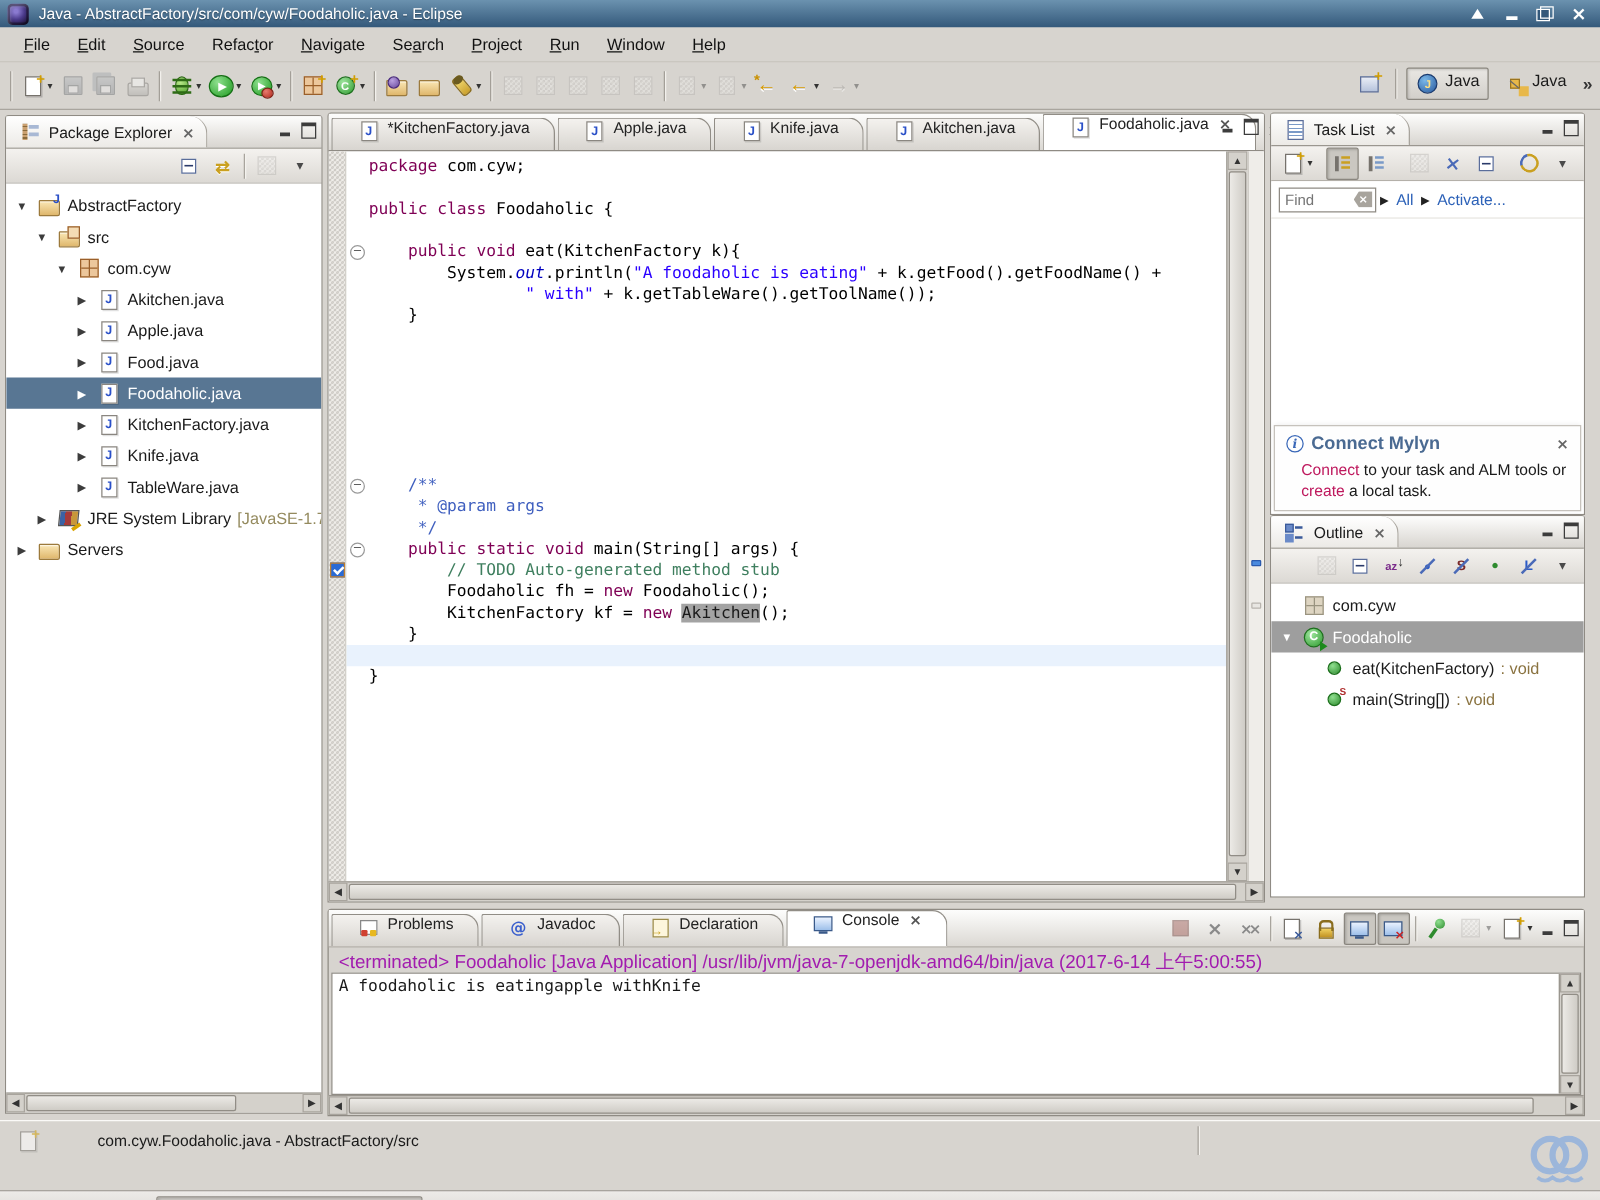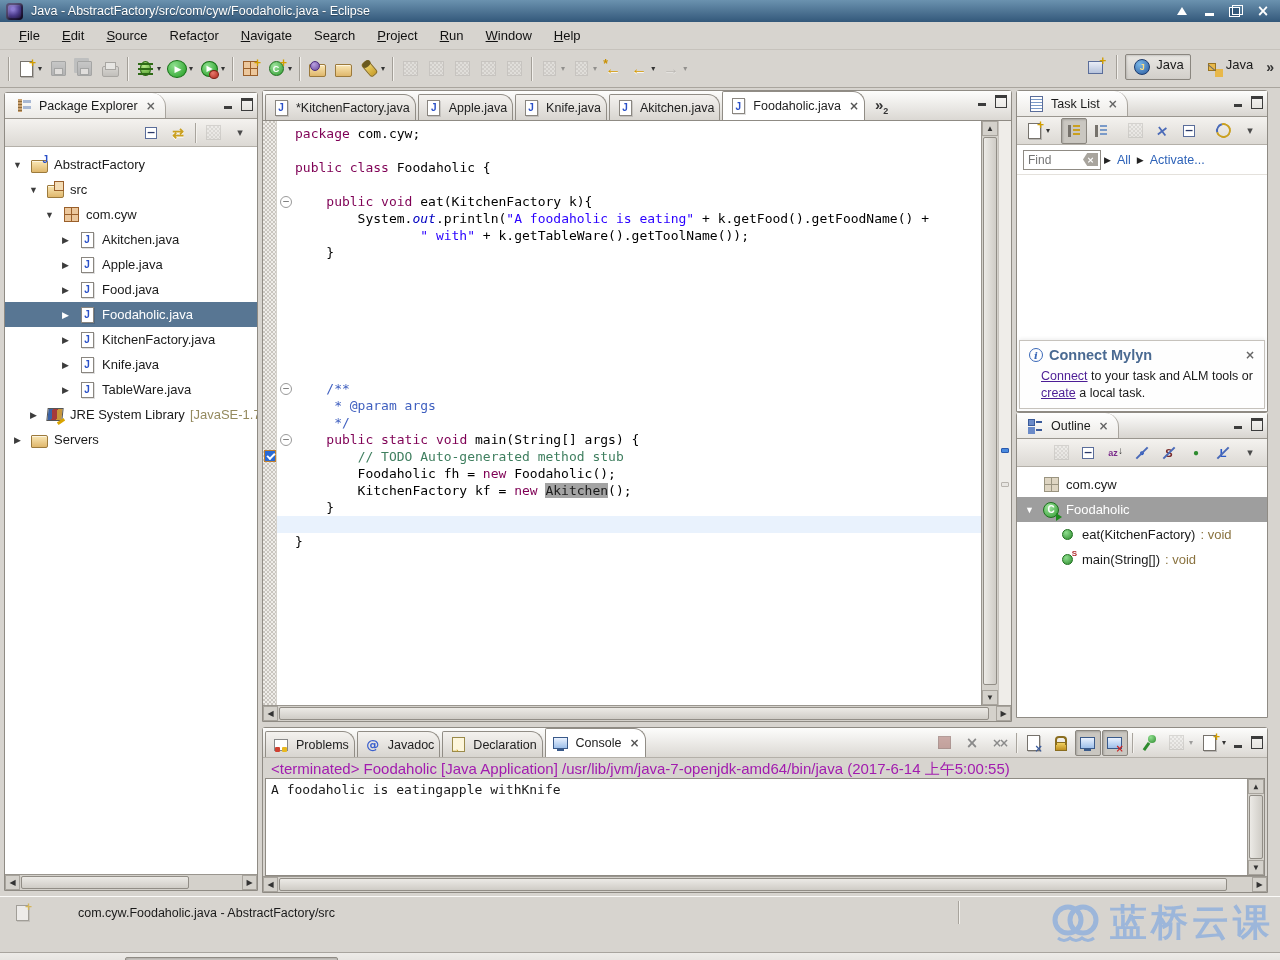--- a/index.html
+++ b/index.html
@@ -157,21 +157,21 @@
   .sarr{position:absolute;top:0;bottom:0;width:15px;display:flex;align-items:center;justify-content:center;font-size:8px;color:#333;background:#d4d1cb;border:1px solid #a8a49d}
   .sarr.left{left:0}.sarr.right{right:0}
   .vsb{width:17px;background:#d4d1cb;border-left:1px solid #9a968f;position:relative;flex:none}
   .vthumb{position:absolute;left:1px;right:1px;background:linear-gradient(90deg,#eceae6,#cfccc6);border:1px solid #918d86;border-radius:2px}
   .varr{position:absolute;left:0;right:0;height:15px;display:flex;align-items:center;justify-content:center;font-size:8px;color:#333;background:#d4d1cb;border:1px solid #a8a49d}
   .varr.up{top:0}.varr.down{bottom:0}
 
   
   #editor-panel{left:262px;top:90px;width:750px;height:632px}
   .etabs{height:30px;display:flex;align-items:flex-end;background:linear-gradient(#fdfdfc,#dbd8d3);border-bottom:1px solid #8f8b84;padding-left:2px;flex:none;position:relative}
-  .etab{height:26px;display:flex;align-items:center;gap:5px;padding:0 5px;font-size:12.5px;background:linear-gradient(#f4f2ef,#d8d5d0);border:1px solid #918d86;border-bottom:none;border-radius:2px 12px 0 0;margin-right:2px;color:#222;white-space:nowrap}
+  .etab{height:26px;display:flex;gap:5px;padding:0 19px;font-size:12.5px;background:linear-gradient(#f4f2ef,#d8d5d0);border:1px solid #918d86;border-bottom:none;border-radius:2px 12px 0 0;margin-right:2px;color:#222;white-space:nowrap}
   .etab.active{background:#fff;height:29px}
   .etab .close{margin-left:3px;color:#555;font:bold 12px "DejaVu Sans",sans-serif}
   .tab-ovf{margin-left:8px;font-weight:bold;color:#333;font-size:15px;align-self:center}
   .tab-ovf sub{font-size:9px}
   .etabs .pm-btns{top:4px}
   .editor-body{flex:1;display:flex;background:#fff;overflow:hidden}
   .lruler{width:14px;position:relative;border-right:1px solid #d4d1cb;flex:none}
   .codewrap{flex:1;padding-top:4px;font:13px/17px "DejaVu Sans Mono",monospace;overflow:hidden}
   .code-line{display:flex;height:17px}
   .code-line.current{background:#e9f2fd}
@@ -196,21 +196,21 @@
   #find-input{width:78px;height:20px;border:1px solid #8f8b84;padding:1px 4px;font-size:12px;font-family:"Liberation Sans",sans-serif}
   .clearfind{width:15px;height:13px;background:#a8a49d;clip-path:polygon(28% 0,100% 0,100% 100%,28% 100%,0 50%);display:flex;align-items:center;justify-content:center;color:#fff;font:bold 9px "DejaVu Sans",sans-serif}
   .findlink{color:#2d62b8;font-size:12.5px}
   .farr{font-size:9px;color:#222}
   .tl-content{flex:1;background:#fff;display:flex;flex-direction:column;justify-content:flex-end}
   .mylyn{margin:2px;border:1px solid #c6c2bc;background:#fefefe;padding:6px 9px;box-shadow:0 -1px 4px rgba(0,0,0,.08)}
   .mylyn-head{display:flex;align-items:center;gap:6px;margin-bottom:5px}
   .mylyn-title{color:#4a6a92;font-weight:bold;font-size:14.5px;flex:1}
   .ic-info{width:14px;height:14px;border:1px solid #3a68b8;border-radius:50%;color:#3a68b8;font:italic bold 10px "DejaVu Serif",serif;display:flex;align-items:center;justify-content:center}
   .mylyn-body{font-size:12.5px;line-height:17px;padding-left:12px}
-  .mylink{color:#4c1d95;text-decoration:underline}
+  .mylink{color:#be185d;}
 
   
   #outline-panel{left:1016px;top:412px;width:252px;height:306px}
 
   
   #console-panel{left:262px;top:727px;width:1006px;height:166px;background:#d7d4cf}
   .ctoolbar{display:flex;align-items:center;gap:1px;margin-left:auto;padding-right:2px;align-self:center}
   .cstatus{height:20px;padding:2px 8px;font-size:15px;color:#a21caf;flex:none;white-space:nowrap;overflow:hidden}
   .cout{flex:1;margin:0 2px;background:#fff;border:1px solid #8f8b84;font:13px/17px "DejaVu Sans Mono",monospace;padding:2px 5px;position:relative;overflow:hidden}
   .cout .vsb{position:absolute;right:0;top:0;bottom:0}
@@ -830,16 +830,15 @@
     </span>
     <span id="clock">13:02</span>
   </div>
 
   <div id="watermark">
     <svg width="52" height="42" viewBox="0 0 52 42">
       <circle cx="18" cy="18" r="13" fill="none" stroke="#92b1dd" stroke-width="5"></circle>
       <circle cx="33" cy="18" r="13" fill="none" stroke="#92b1dd" stroke-width="5"></circle>
       <path d="M8 36 q6 5 12 0 q6 5 12 0 q6 5 12 0" fill="none" stroke="#92b1dd" stroke-width="3"></path>
     </svg>
-    <span>蓝桥云课</span>
   </div>
 
 </div>
 
 </body></html>

